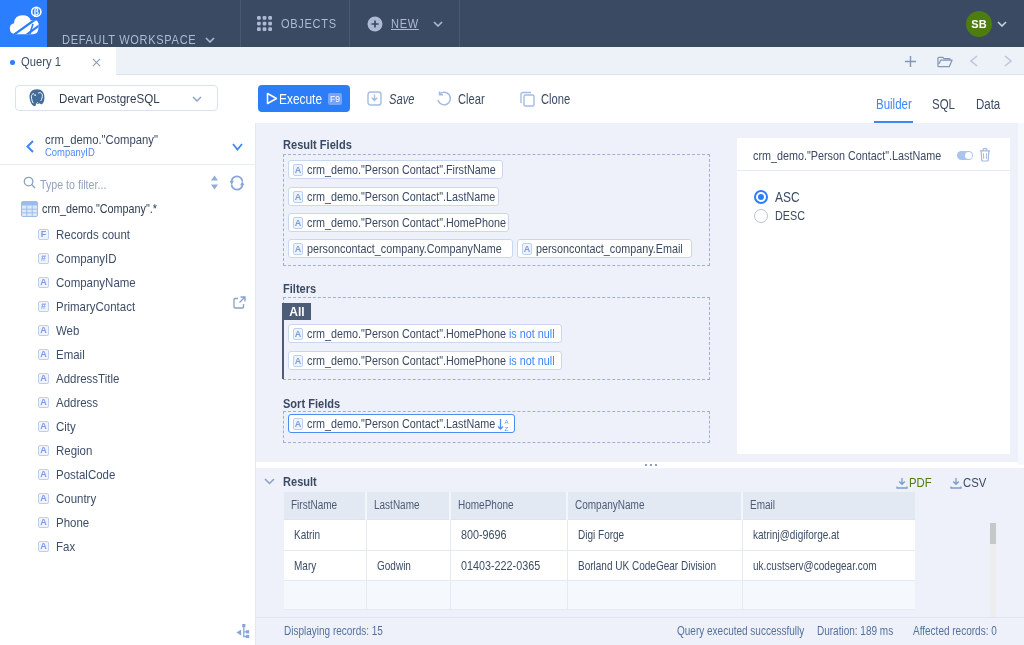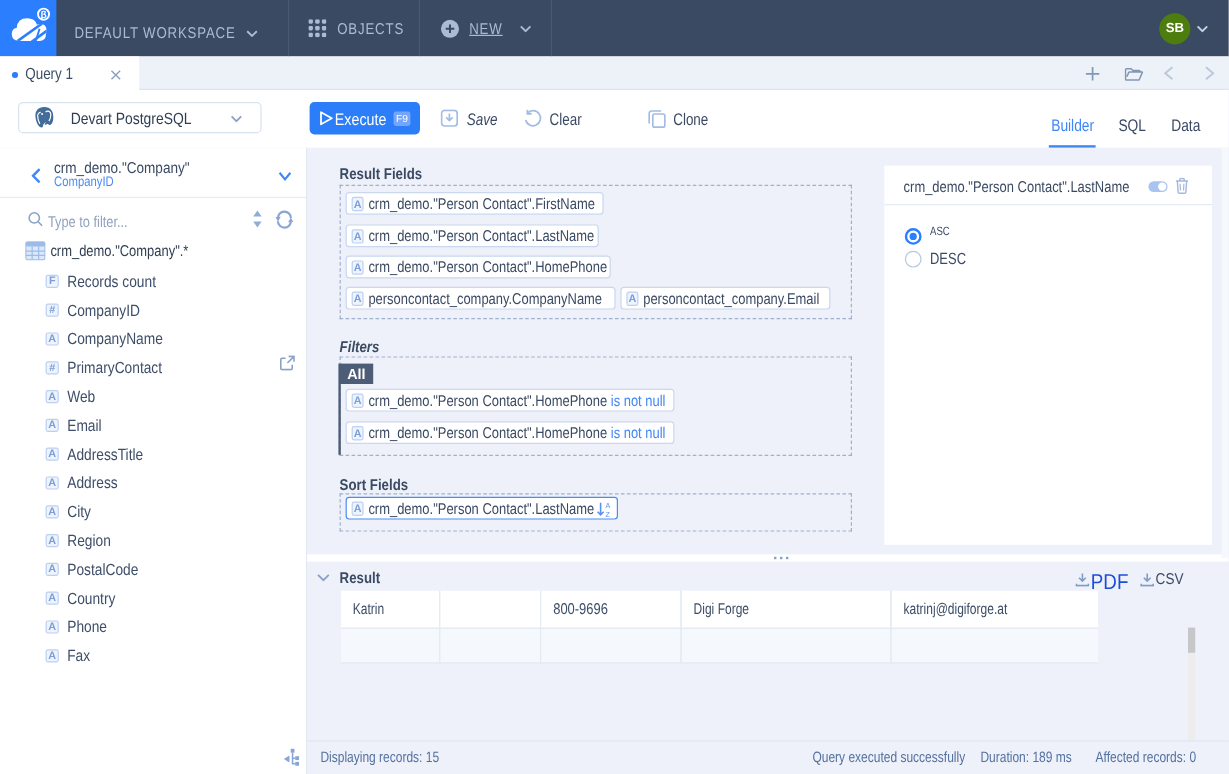--- a/index.html
+++ b/index.html
@@ -64,21 +64,21 @@
     <g clip-path="url(#cl)">
       <rect x="0" y="0" width="47" height="47" fill="#ffffff"></rect>
       <path d="M10 37.5 L38 17.5" stroke="#2b7efd" stroke-width="2.2"></path>
       <path d="M20 39.5 L42 23.5" stroke="#2b7efd" stroke-width="2.2"></path>
       <path d="M33 24 L29.5 35" stroke="#2b7efd" stroke-width="1.6"></path>
     </g>
     <circle cx="36.3" cy="11.8" r="4.6" fill="none" stroke="#ffffff" stroke-width="1.6"></circle>
     <text x="36.3" y="14.8" font-size="8.5" font-weight="bold" fill="#ffffff" text-anchor="middle" font-family="Liberation Sans">β</text>
   </svg>
 </div>
-<div class="abs tb-item" style="left:62px; top:4px;justify-content:space-between;">
+<div class="abs tb-item" style="left:62px; top:16px;justify-content:space-between;">
     <span class="tx s85" style="margin-right:-24px;">DEFAULT WORKSPACE</span>
   <svg width="10" height="6" viewBox="0 0 10 6" style="margin-left:9px;">
       <path d="M1 1 L5 5 L9 1" stroke="#adbbd2" stroke-width="1.6" fill="none"></path>
     </svg>
 </div>
 <div class="abs tb-sep" style="left:240px;"></div>
 <div class="abs tb-item" style="left:257px; top:0;">
   <svg width="15" height="15" viewBox="0 0 16 16" style="margin-right:9px;">
     <g fill="#adbbd2">
         <rect x="0" y="0" width="4" height="4" rx="1.2"></rect>
@@ -159,21 +159,21 @@
   </svg>
     <span class="tx s80">Save</span>
 </div>
 <div class="abs toolbtn" style="left:436px;">
   <svg width="16" height="16" viewBox="0 0 16 16" style="margin-right:6px; flex:none;">
     <path d="M3.5 3.2 A6.3 6.3 0 1 1 2 9" stroke="#a3bce4" stroke-width="1.5" fill="none"></path>
     <path d="M3.5 0.5 V3.8 H7" stroke="#a3bce4" stroke-width="1.5" fill="none"></path>
   </svg>
     <span class="tx s80">Clear</span>
 </div>
-<div class="abs toolbtn" style="left:540px;">
+<div class="abs toolbtn" style="left:520px;">
   <svg width="15" height="16" viewBox="0 0 15 16" style="margin-right:6px; flex:none;">
     <rect x="4" y="4" width="10" height="11" rx="1.5" stroke="#a3bce4" stroke-width="1.4" fill="none"></rect>
     <path d="M11 1.5 H3 a2 2 0 0 0 -2 2 V12" stroke="#a3bce4" stroke-width="1.4" fill="none"></path>
   </svg>
     <span class="tx s80">Clone</span>
 </div>
 <div class="abs mode" style="left:876px; color:#3f86f6;">
     <span class="tx s82">Builder</span>
   </div>
 <div class="abs" style="left:874px; top:121px; width:39px; height:2px; background:#3f86f6;"></div>
@@ -300,21 +300,21 @@
   </div>
 <div class="chip" style="left:288px; top:239px; width:225px;">
     <span class="badge">A</span>
     <span class="t tx s83">personcontact_company.CompanyName</span>
   </div>
 <div class="chip" style="left:517px; top:239px; width:175px;">
     <span class="badge">A</span>
     <span class="t tx s83">personcontact_company.Email</span>
   </div>
 
-<div class="abs seclabel" style="left:283px; top:281px;font-style:italic;"><span class="tx s85">Filters</span></div>
+<div class="abs seclabel" style="left:283px; top:281px;"><span class="tx s85">Filters</span></div>
 <div class="dashbox" style="left:283px; top:297px; width:427px; height:83px;"></div>
 <div class="abs" style="left:282px; top:303px; width:2px; height:76px; background:#4d5c77;"></div>
 <div class="abs" style="left:283px; top:303px; width:28px; height:17px; background:#4d5c77; color:#fff; font-size:12px; font-weight:bold; display:flex; align-items:center; justify-content:center;">All</div>
 <div class="chip" style="left:288px; top:324px; width:274px;">
     <span class="badge">A</span>
     <span class="t tx s83">crm_demo."Person Contact".HomePhone <span style="color:#3f86f6;">is not null</span></span>
   </div>
 <div class="chip" style="left:288px; top:351px; width:274px;">
     <span class="badge">A</span>
     <span class="t tx s83">crm_demo."Person Contact".HomePhone <span style="color:#3f86f6;">is not null</span></span>
@@ -336,71 +336,85 @@
 <div class="abs" style="left:753px; top:148px; font-size:13px; color:#3b4a63;"><span class="tx s83">crm_demo."Person Contact".LastName</span></div>
 <div class="abs" style="left:957px; top:151px; width:16px; height:9px; border-radius:4.5px; background:#a9c4ef;"></div>
 <div class="abs" style="left:965px; top:152px; width:7px; height:7px; border-radius:50%; background:#ffffff;"></div>
 <svg class="abs" style="left:979px; top:148px;" width="12" height="14" viewBox="0 0 13 15">
   <path d="M1 3 H12 M4.5 3 V1.5 a0.8 0.8 0 0 1 0.8 -0.8 H7.7 a0.8 0.8 0 0 1 0.8 0.8 V3 M2.3 3 L3 13 a1 1 0 0 0 1 1 H9 a1 1 0 0 0 1 -1 L10.7 3" stroke="#a3b9dd" stroke-width="1.3" fill="none"></path>
   <path d="M4.8 5.5 L5.1 11.5 M8.2 5.5 L7.9 11.5" stroke="#a3b9dd" stroke-width="1.1"></path>
 </svg>
 <div class="abs" style="left:737px; top:170px; width:273px; height:1px; background:#e4eaf4;"></div>
 <div class="abs" style="left:754px; top:190px; width:14px; height:14px; border-radius:50%; border:2px solid #2b7efd; background:#fff;"></div>
 <div class="abs" style="left:758px; top:194px; width:6px; height:6px; border-radius:50%; background:#2b7efd;"></div>
-<div class="abs" style="left:775px; top:188px; font-size:10px; color:#3b4a63;"><span class="tx s80">ASC</span></div>
+<div class="abs" style="left:775px; top:188px; font-size:15px; color:#3b4a63;"><span class="tx s80">ASC</span></div>
 <div class="abs" style="left:754px; top:209px; width:14px; height:14px; border-radius:50%; border:1.5px solid #b4c6e2; background:#fff;"></div>
 <div class="abs" style="left:775px; top:208px; font-size:13.5px; color:#3b4a63;"><span class="tx s80">DESC</span></div>
 
 <div class="abs" style="left:256px; top:462px; width:768px; height:5.5px; background:#ffffff;"></div>
 <div class="abs" style="left:645px; top:463.5px; width:2px; height:2px; background:#8ba0c0;"></div>
 <div class="abs" style="left:650px; top:463.5px; width:2px; height:2px; background:#8ba0c0;"></div>
 <div class="abs" style="left:655px; top:463.5px; width:2px; height:2px; background:#8ba0c0;"></div>
 
 <svg class="abs" style="left:264px; top:478px;" width="11" height="7" viewBox="0 0 11 7">
     <path d="M1 1 L5.5 5.5 L10 1" stroke="#8aa0c4" stroke-width="1.5" fill="none"></path>
   </svg>
 <div class="abs seclabel" style="left:283px; top:474px;"><span class="tx s85">Result</span></div>
 <svg class="abs" style="left:896px; top:477px;" width="12" height="12" viewBox="0 0 12 12">
     <path d="M6 1 V7 M3.2 4.5 L6 7.3 L8.8 4.5 M1 9.5 V11 H11 V9.5" stroke="#7e9cc8" stroke-width="1.3" fill="none"></path>
   </svg>
-<div class="abs" style="left:909px; top:475px; font-size:18px; color:#1d4ed8;"><span class="tx s87">PDF</span></div>
+<div class="abs" style="left:909px; top:475px; font-size:13px; color:#4d7c0f;"><span class="tx s87">PDF</span></div>
 <svg class="abs" style="left:950px; top:477px;" width="12" height="12" viewBox="0 0 12 12">
     <path d="M6 1 V7 M3.2 4.5 L6 7.3 L8.8 4.5 M1 9.5 V11 H11 V9.5" stroke="#7e9cc8" stroke-width="1.3" fill="none"></path>
   </svg>
 <div class="abs" style="left:963px; top:475px; font-size:13px; color:#3b4a63;"><span class="tx s87">CSV</span></div>
 
 <div class="abs" style="left:284px; top:492px; width:631px; height:125px; overflow:hidden;">
 <table id="rtable" style="width:631px; table-layout:fixed;">
   <colgroup>
         <col style="width:82px;">
         <col style="width:84px;">
         <col style="width:117px;">
         <col style="width:175px;">
         <col style="width:173px;">
       </colgroup>
   <tbody>
+        <tr>
+          <th><span class="tx s80">FirstName</span></th>
+          <th><span class="tx s80">LastName</span></th>
+          <th><span class="tx s80">HomePhone</span></th>
+          <th><span class="tx s80">CompanyName</span></th>
+          <th><span class="tx s80">Email</span></th>
+        </tr>
   <tr style="height:31px;">
           <td><span class="tx s77">Katrin</span></td>
           <td></td>
           <td><span class="tx s83">800-9696</span></td>
           <td><span class="tx s77">Digi Forge</span></td>
           <td><span class="tx s77">katrinj@digiforge.at</span></td>
         </tr>
+  <tr style="height:30px;">
+          <td><span class="tx s77">Mary</span></td>
+          <td><span class="tx s77">Godwin</span></td>
+          <td><span class="tx s83">01403-222-0365</span></td>
+          <td><span class="tx s77">Borland UK CodeGear Division</span></td>
+          <td><span class="tx s77">uk.custserv@codegear.com</span></td>
+        </tr>
   <tr class="alt" style="height:29px;">
           <td></td>
           <td></td>
           <td></td>
           <td></td>
           <td></td>
         </tr>
 </tbody>
     </table>
 </div>
 
 <div class="abs" style="left:990px; top:523px; width:6px; height:94px; background:#ededee;"></div>
 <div class="abs" style="left:990px; top:523px; width:6px; height:21px; background:#c5c7c9;"></div>
 <div class="abs" style="left:1018px; top:123px; width:6px; height:342px; background:#f5f8fc;"></div>
 
 <div id="statusbar" class="abs"></div>
-<div class="status" style="left:267px; top:624px;"><span class="tx s80">Displaying records: 15</span></div>
+<div class="status" style="left:284px; top:624px;"><span class="tx s80">Displaying records: 15</span></div>
 <div class="status" style="left:677px; top:624px;"><span class="tx s80">Query executed successfully</span></div>
 <div class="status" style="left:817px; top:624px;"><span class="tx s80">Duration: 189 ms</span></div>
 <div class="status" style="left:913px; top:624px;"><span class="tx s80">Affected records: 0</span></div>
 
 </body></html>

